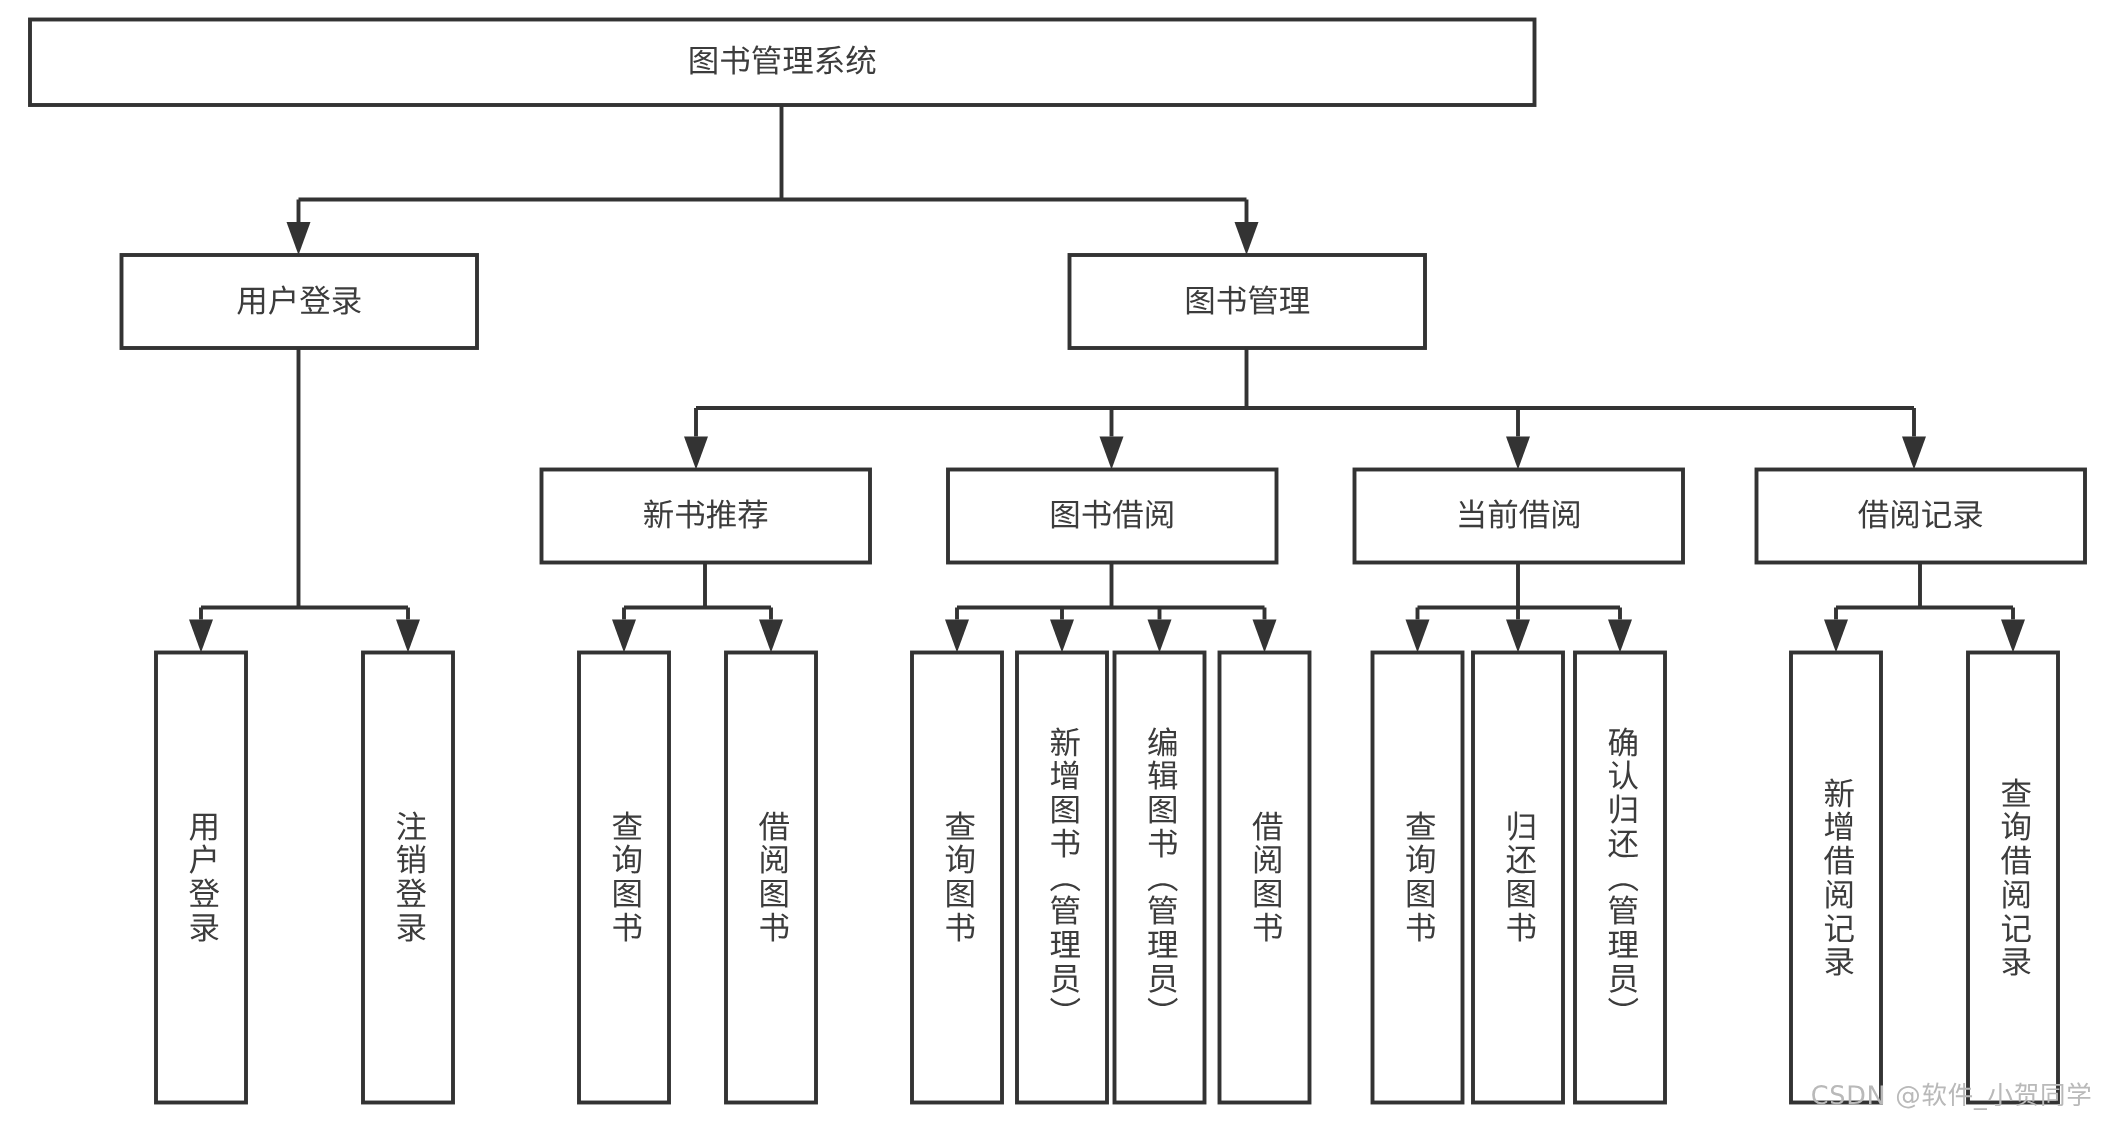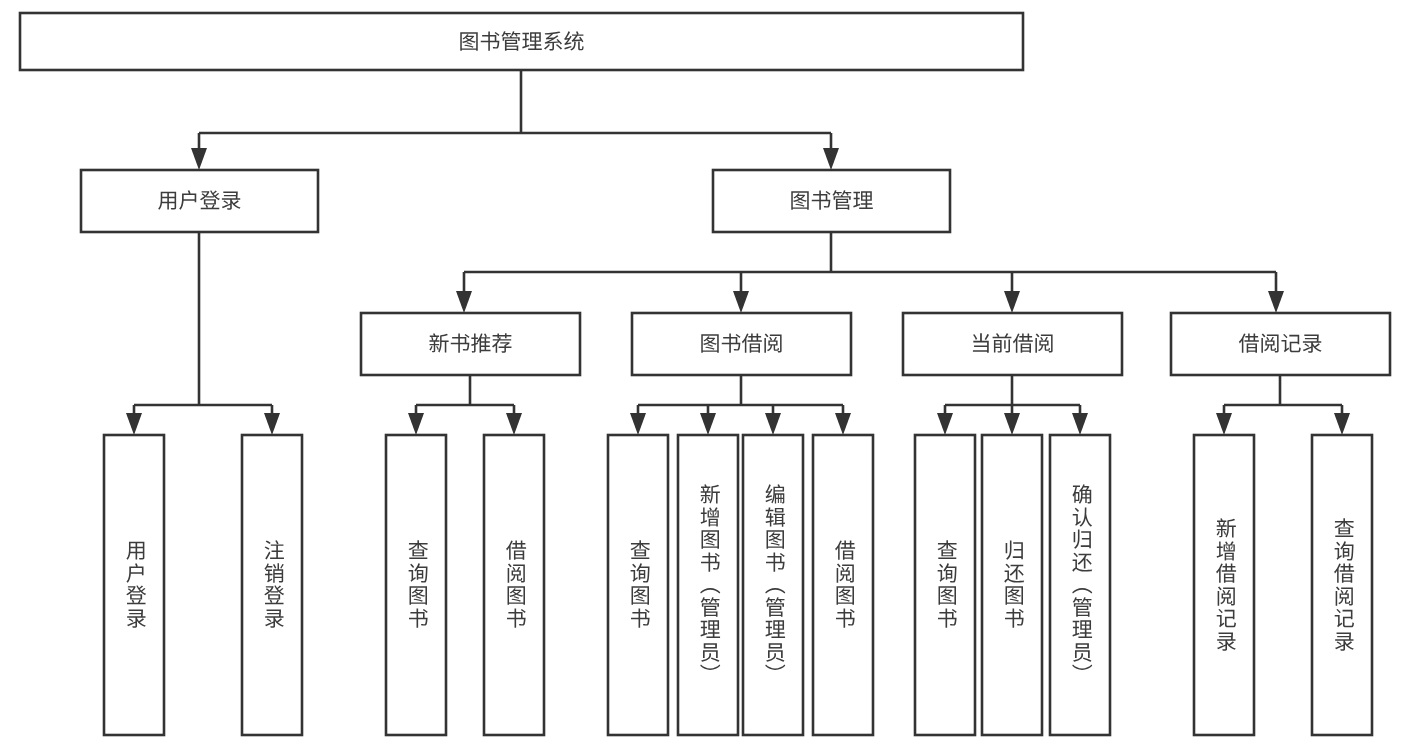--- a/index.html
+++ b/index.html
@@ -188,13 +188,14 @@
       <div class="node-label-v" style="left: 608px; top: 435px; width: 60px; height: 300px;">查询图书</div>
       <div class="node-label-v" style="left: 678px; top: 435px; width: 60px; height: 300px;">新增图书（管理员）</div>
       <div class="node-label-v" style="left: 743px; top: 435px; width: 60px; height: 300px;">编辑图书（管理员）</div>
       <div class="node-label-v" style="left: 813px; top: 435px; width: 60px; height: 300px;">借阅图书</div>
       <div class="node-label-v" style="left: 915px; top: 435px; width: 60px; height: 300px;">查询图书</div>
       <div class="node-label-v" style="left: 982px; top: 435px; width: 60px; height: 300px;">归还图书</div>
       <div class="node-label-v" style="left: 1050px; top: 435px; width: 60px; height: 300px;">确认归还（管理员）</div>
       <div class="node-label-v" style="left: 1194px; top: 435px; width: 60px; height: 300px;">新增借阅记录</div>
       <div class="node-label-v" style="left: 1312px; top: 435px; width: 60px; height: 300px;">查询借阅记录</div>
     </div>
+  <div class="watermark">CSDN @软件_小贺同学</div>
 </div>
 
 </body></html>

